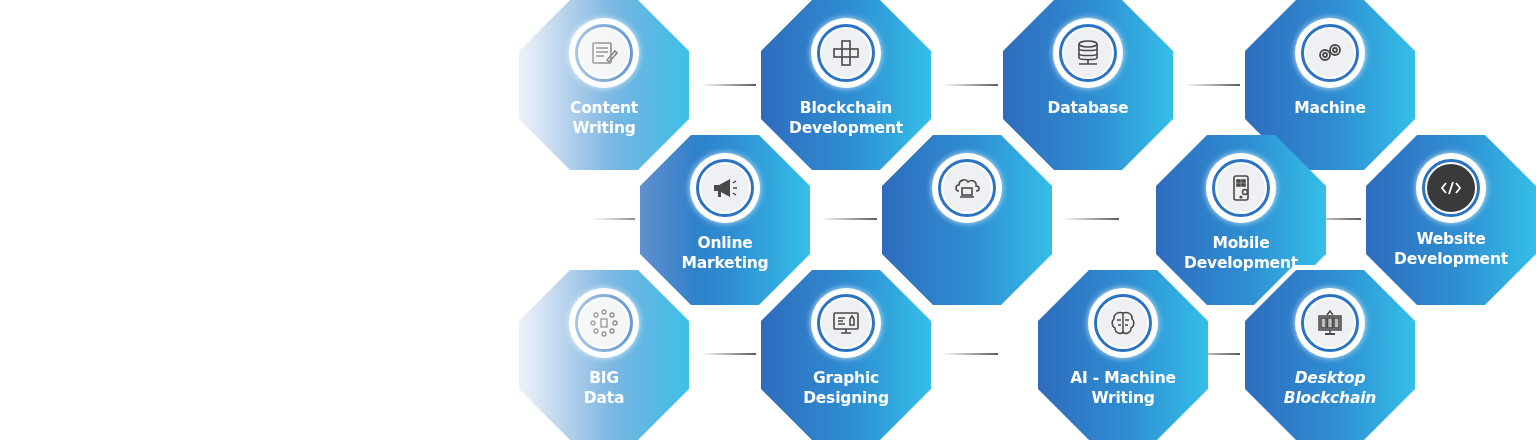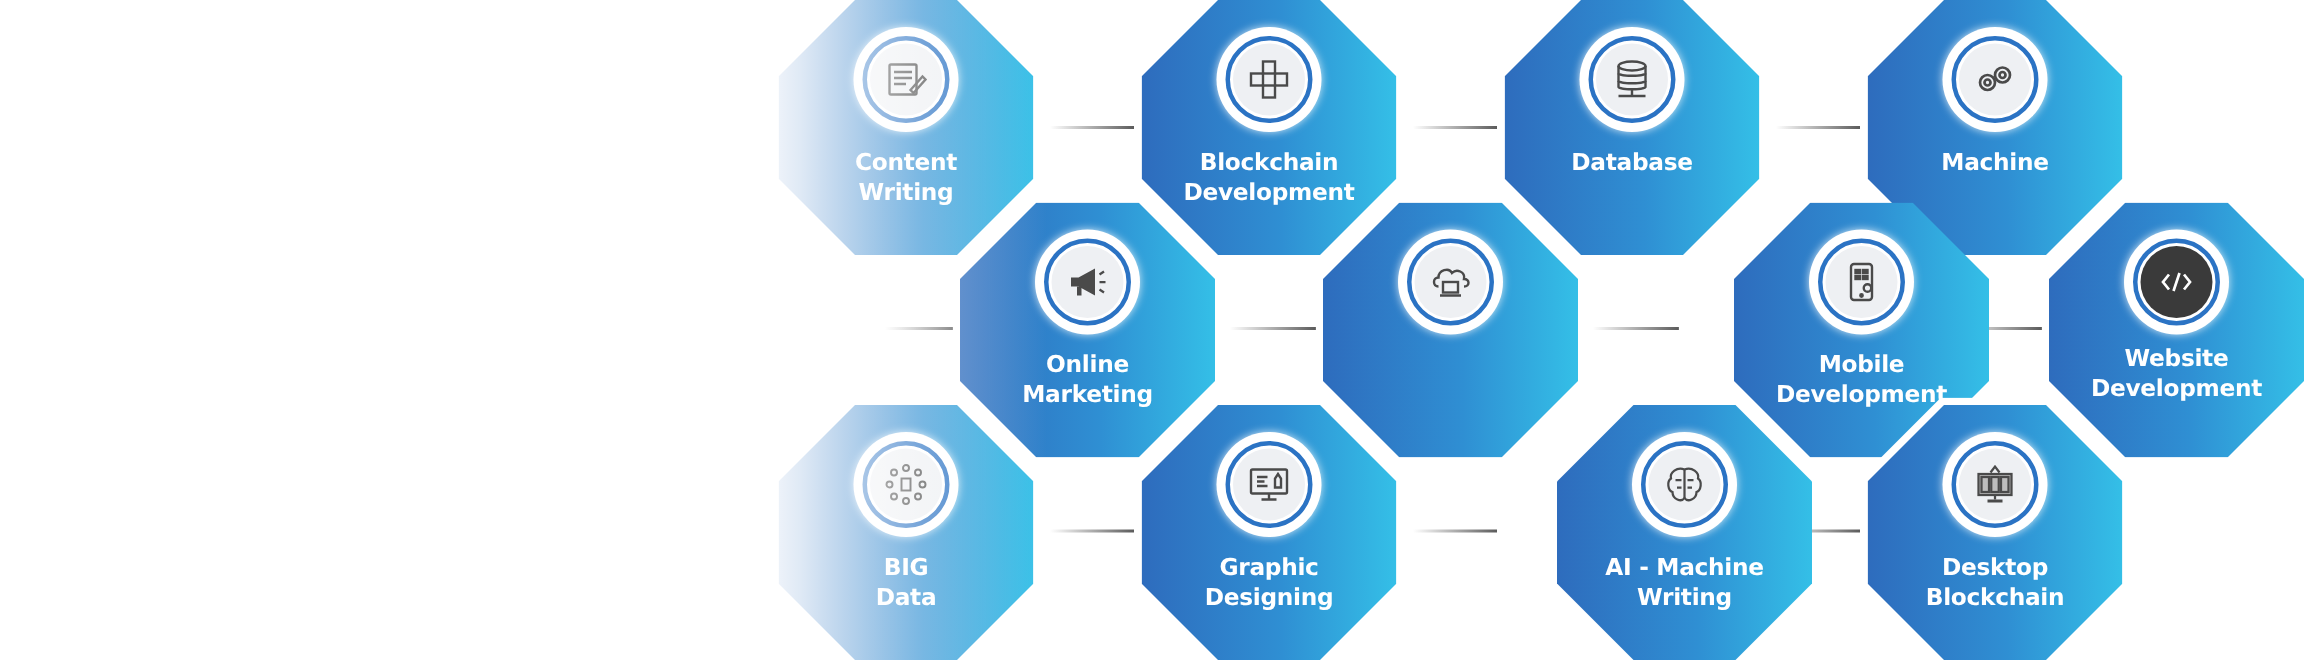--- a/index.html
+++ b/index.html
@@ -266,21 +266,21 @@
               <line x1="15" y1="5" x2="15" y2="24"></line>
               <path d="M9 12 H13 M17 12 H21 M10 17 H13 M17 17 H20"></path>
       </svg>
     </div>
         </div>
       </div>
     <div class="label"><span>AI - Machine</span><br><span>Writing</span></div>
   </div>
 
   <div class="tile-border" style="left:1240px; top:265px;"></div>
-  <div class="tile" style="left:1245px; top:270px;">
+  <div class="tile" style="left:1245px; top:270px;font-style:italic;">
     <div class="icon-wrap">
         <div class="icon-ring">
           <div class="icon-core">
       <svg viewBox="0 0 30 30" fill="none" stroke="#4a4a4a" stroke-width="1.5">
         <rect x="4" y="8" width="22" height="14" fill="#bdbdbd"></rect>
               <rect x="6" y="10" width="5" height="10"></rect>
               <rect x="12.5" y="10" width="5" height="10"></rect>
               <rect x="19" y="10" width="5" height="10"></rect>
               <line x1="15" y1="22" x2="15" y2="25"></line>
               <line x1="10" y1="26" x2="20" y2="26" stroke-width="2"></line>

